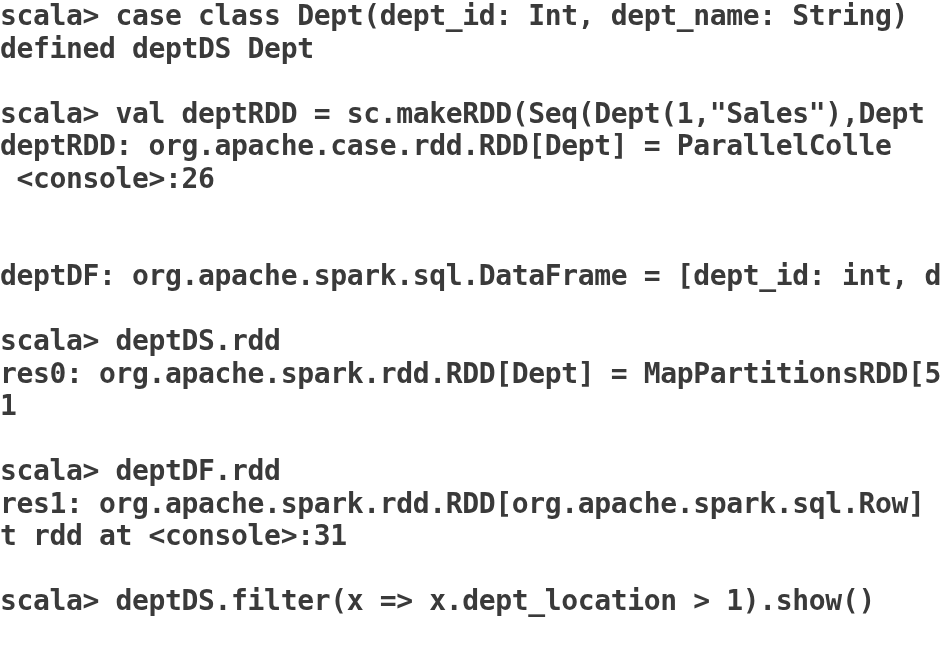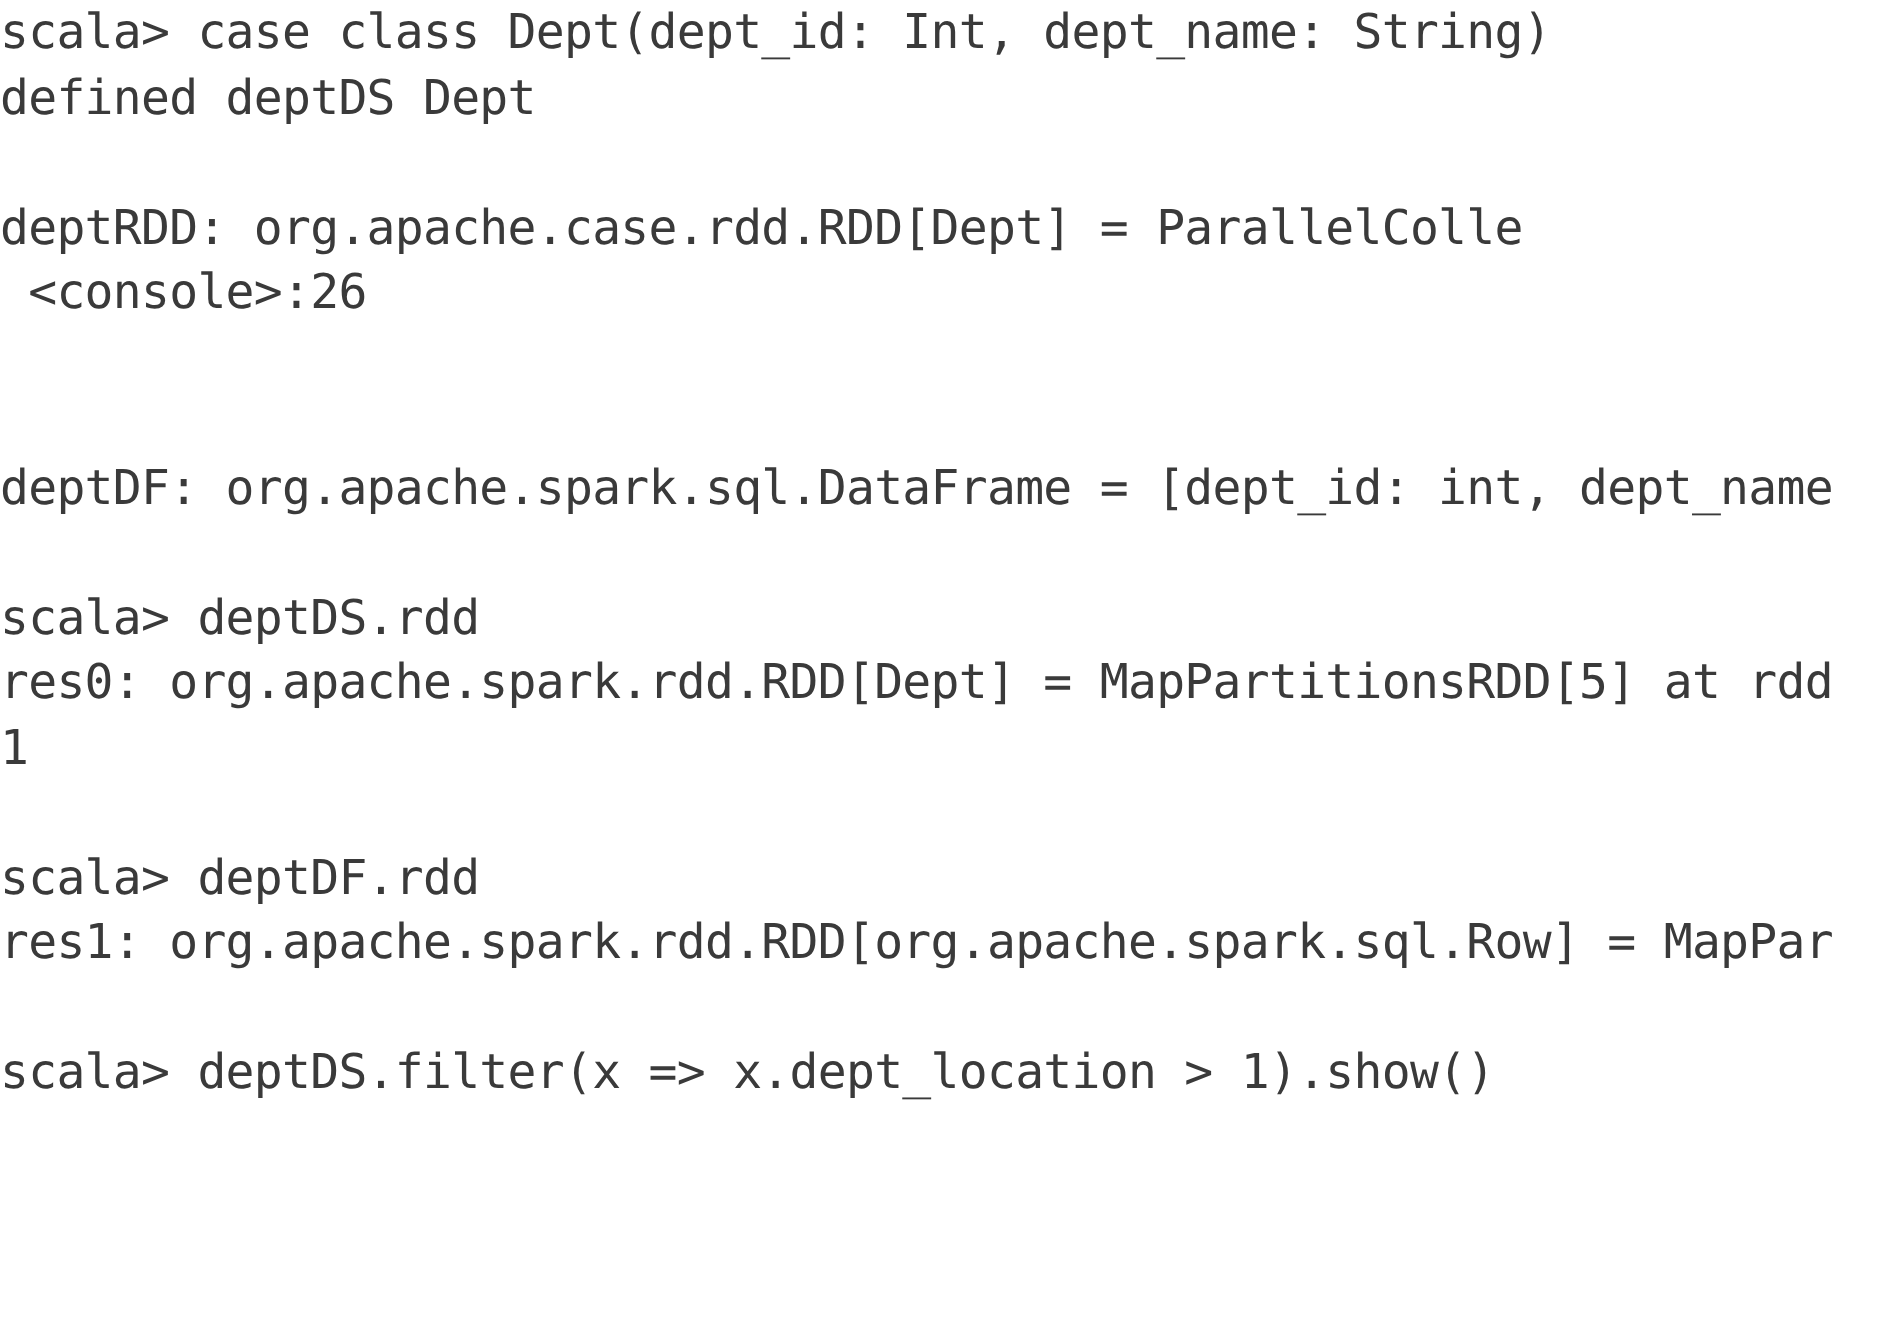--- a/index.html
+++ b/index.html
@@ -13,28 +13,29 @@
     height: 667px;
     overflow: hidden;
     font-family: "DejaVu Sans Mono", "Liberation Mono", monospace;
   }
   #terminal {
     width: 940px;
     height: 667px;
     background: #ffffff;
     color: #3a3a3a;
     font-family: "DejaVu Sans Mono", "Liberation Mono", monospace;
-    font-size: 24px;
+    font-size: 28px;
     line-height: 32.5px;
     letter-spacing: -0.35px;
     overflow: hidden;
     position: relative;
     box-sizing: border-box;
     padding: 0;
     margin: 0;
+    font-weight: bold;
   }
   .term-line {
     white-space: pre;
     height: 32.5px;
     line-height: 32.5px;
     overflow: hidden;
     margin: 0;
     padding: 0;
     display: block;
     font-family: "DejaVu Sans Mono", "Liberation Mono", monospace;
@@ -43,27 +44,29 @@
     color: transparent;
   }
 </style>
 </head>
 <body>
 
 <div id="terminal" style="background: rgb(255, 255, 255); color: rgb(58, 58, 58);">
     <div class="term-line">scala&gt; case class Dept(dept_id: Int, dept_name: String)</div>
     <div class="term-line">defined deptDS Dept</div>
     <div class="term-line blank"></div>
+    <div class="term-line">scala&gt; val deptRDD = sc.makeRDD(Seq(Dept(1,"Sales"),Dept</div>
     <div class="term-line">deptRDD: org.apache.case.rdd.RDD[Dept] = ParallelColle</div>
     <div class="term-line"> &lt;console&gt;:26</div>
     <div class="term-line blank"></div>
     <div class="term-line blank"></div>
     <div class="term-line">deptDF: org.apache.spark.sql.DataFrame = [dept_id: int, dept_name</div>
     <div class="term-line blank"></div>
     <div class="term-line">scala&gt; deptDS.rdd</div>
     <div class="term-line">res0: org.apache.spark.rdd.RDD[Dept] = MapPartitionsRDD[5] at rdd</div>
     <div class="term-line">1</div>
     <div class="term-line blank"></div>
     <div class="term-line">scala&gt; deptDF.rdd</div>
     <div class="term-line">res1: org.apache.spark.rdd.RDD[org.apache.spark.sql.Row] = MapPar</div>
+    <div class="term-line">t rdd at &lt;console&gt;:31</div>
     <div class="term-line blank"></div>
     <div class="term-line">scala&gt; deptDS.filter(x =&gt; x.dept_location &gt; 1).show()</div>
   </div>
 
 </body></html>

